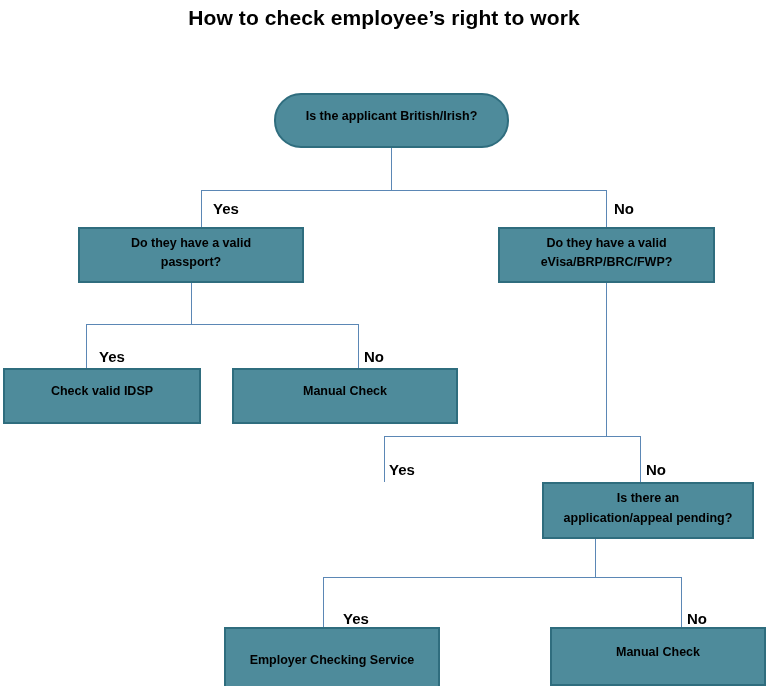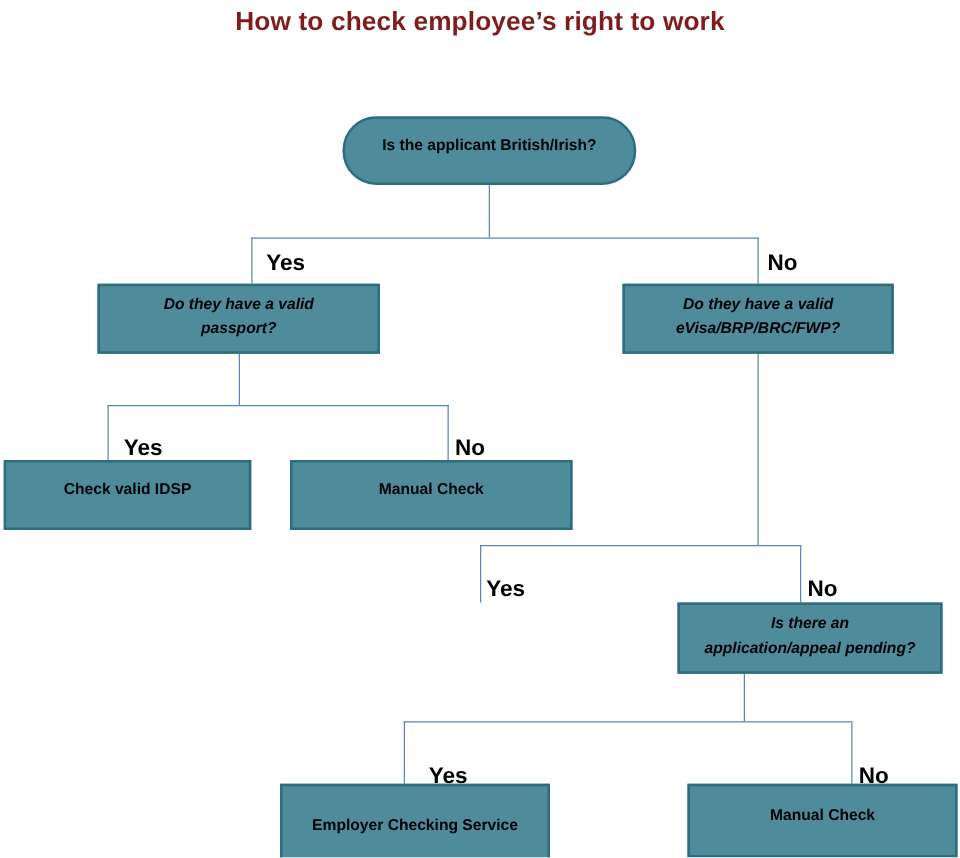--- a/index.html
+++ b/index.html
@@ -20,21 +20,21 @@
   }
   
   #chart-title {
     position: absolute;
     left: 0;
     top: 6px;
     width: 768px;
     text-align: center;
     font-size: 21px;
     font-weight: bold;
-    color: #7f1d1d;
+    color: #000000;
     letter-spacing: 0.1px;
     font-family: "Liberation Sans", sans-serif;
   }
   
   .node {
     position: absolute;
     box-sizing: border-box;
     background: #4e8b9b;
     border: 2px solid #2f6d7e;
     display: flex;
@@ -47,35 +47,35 @@
     line-height: 1.55;
     padding: 0 6px;
     font-family: "Liberation Sans", sans-serif;
   }
   .node .node-label {
     display: block;
     width: 100%;
     white-space: pre-line;
   }
   
-  .node.two-line .node-label { transform: translateY(-2px); font-style: italic; }
+  .node.two-line .node-label { transform: translateY(-2px); }
   .node.one-line .node-label { transform: translateY(-4px); }
 
   
   .conn {
     position: absolute;
     background: #5b87b5;
   }
   .conn.v { width: 1px; }
   .conn.h { height: 1px; }
 
   
   .edge-label {
     position: absolute;
-    font-size: 18px;
+    font-size: 15px;
     font-weight: bold;
     color: #000000;
     white-space: nowrap;
     font-family: "Liberation Sans", sans-serif;
   }
 </style>
 </head>
 <body>
 
 <div id="canvas">

